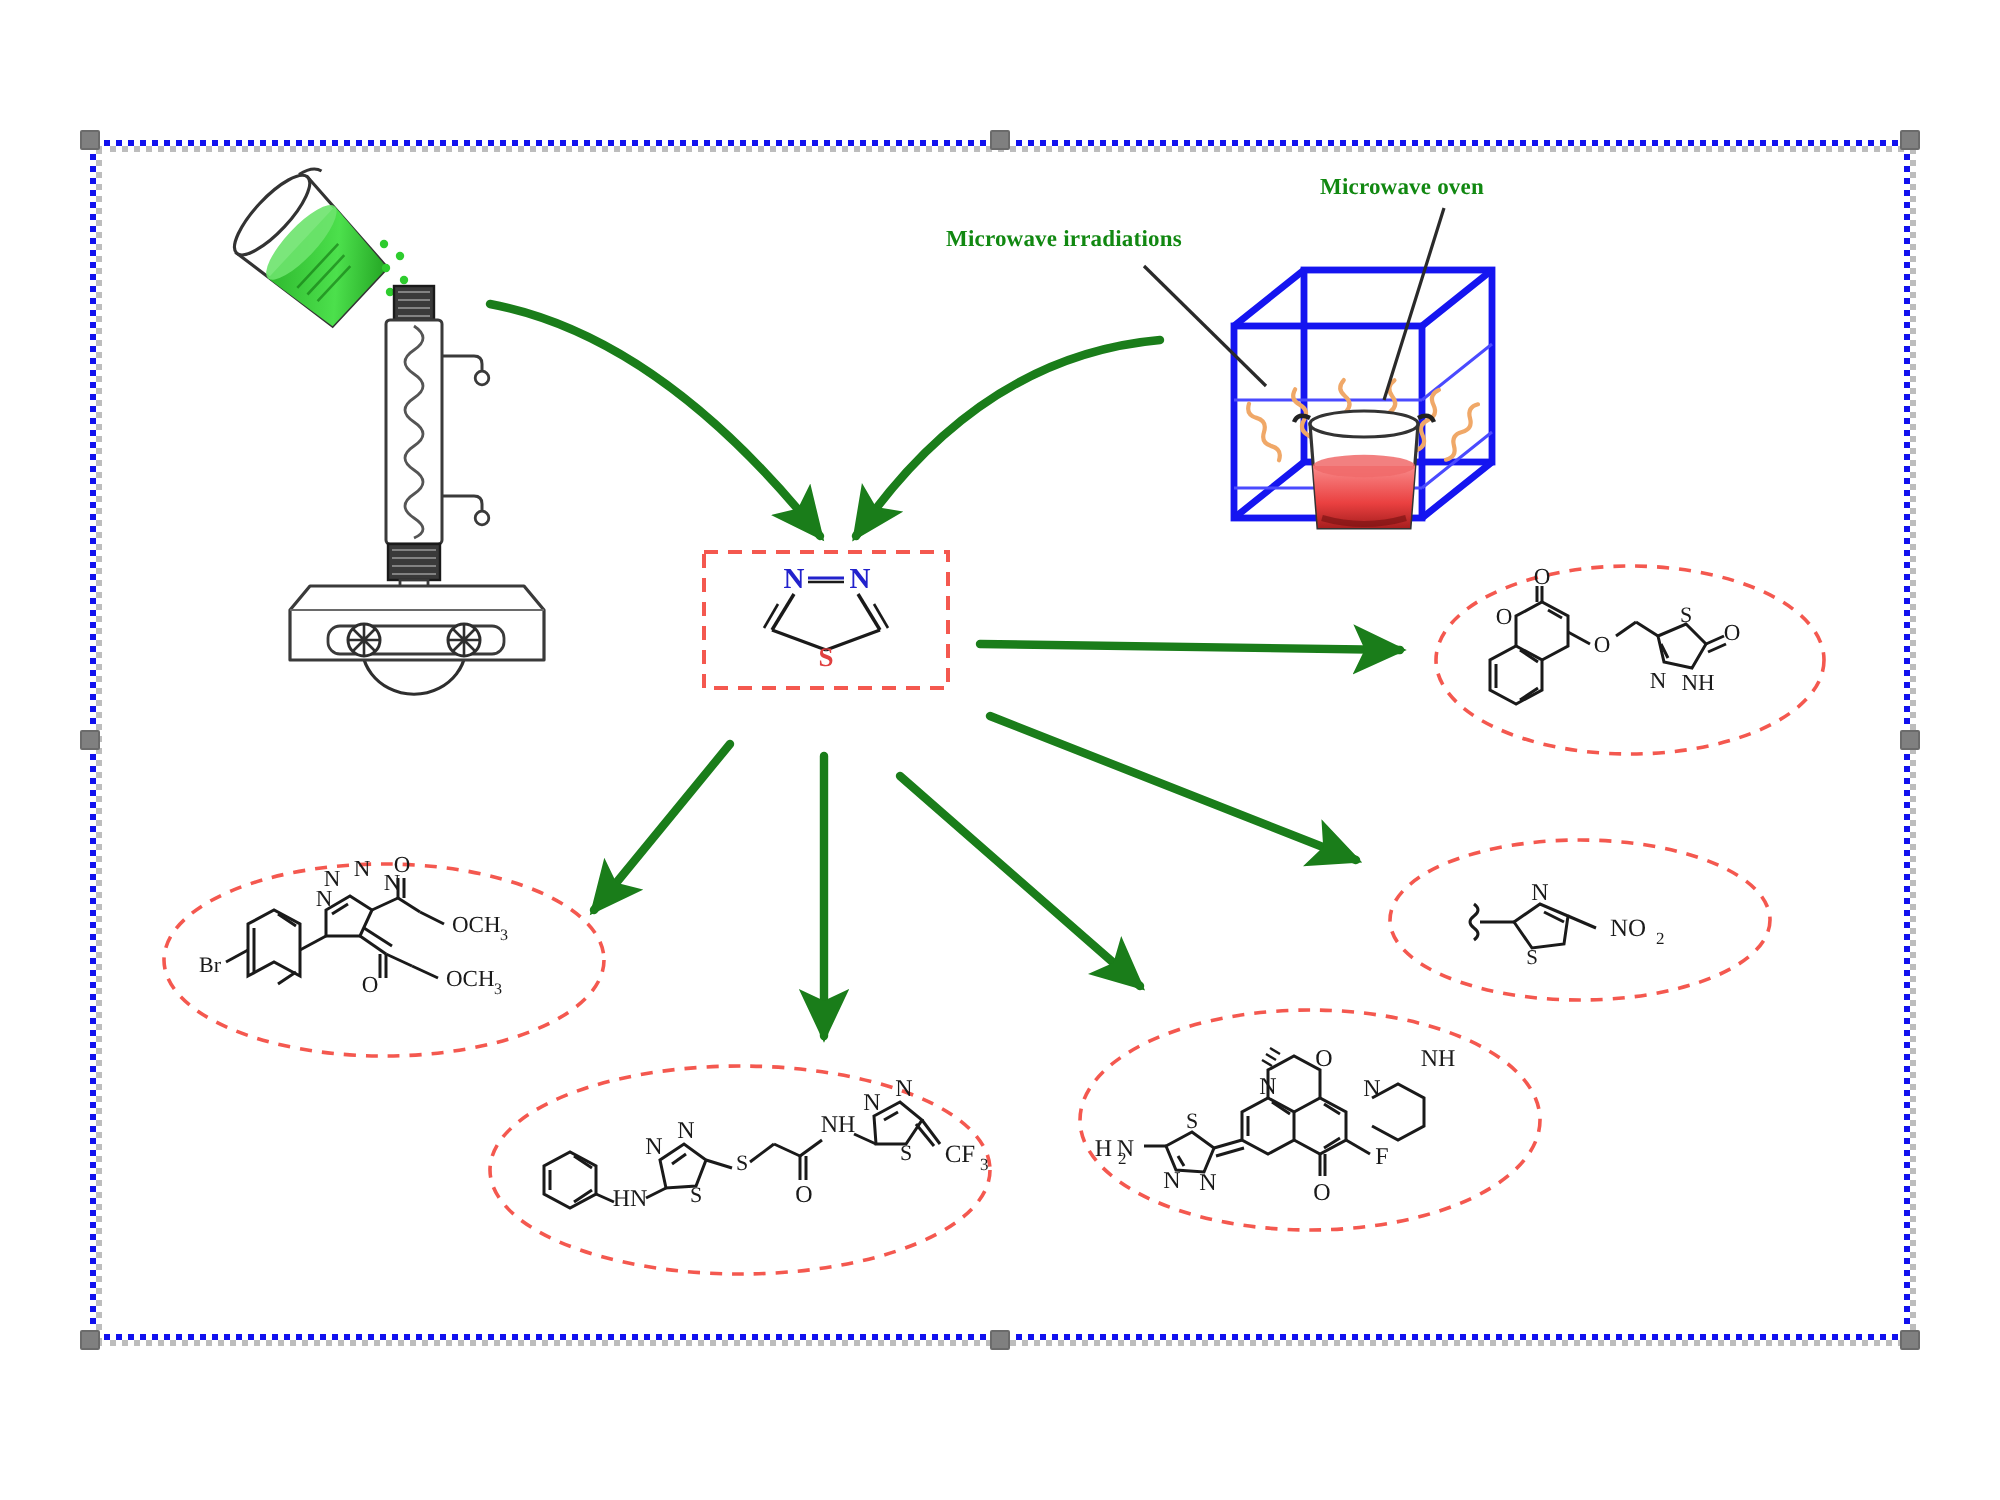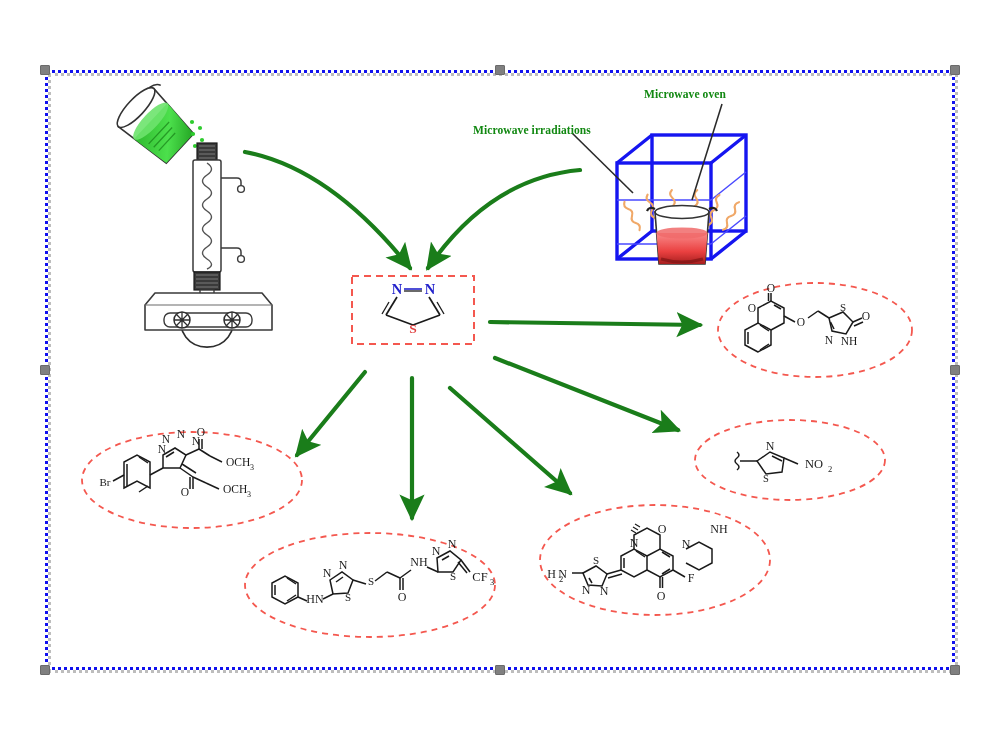--- a/index.html
+++ b/index.html
@@ -337,22 +337,22 @@
       <text x="196" y="445" font-family="Liberation Serif, serif" font-size="11.5" fill="#1a1a1a" text-anchor="middle">N</text>
       <text x="201" y="436" font-family="Liberation Serif, serif" font-size="11.5" fill="#1a1a1a" text-anchor="middle">O</text>
       <text x="226" y="466" font-family="Liberation Serif, serif" font-size="11.5" fill="#1a1a1a" text-anchor="start">OCH</text>
       <text x="250" y="470" font-family="Liberation Serif, serif" font-size="8" fill="#1a1a1a">3</text>
       <text x="185" y="496" font-family="Liberation Serif, serif" font-size="11.5" fill="#1a1a1a" text-anchor="middle">O</text>
       <text x="223" y="493" font-family="Liberation Serif, serif" font-size="11.5" fill="#1a1a1a" text-anchor="start">OCH</text>
       <text x="247" y="497" font-family="Liberation Serif, serif" font-size="8" fill="#1a1a1a">3</text>
     </g>
   </svg>
 
-  <div class="lbl" style="left:473px;top:124px;">Microwave irradiations</div>
-  <div class="lbl" style="left:644px;top:88px;text-align:center;">Microwave oven</div>
+  <div class="lbl" style="left:473px;top:114px;">Microwave irradiations</div>
+  <div class="lbl" style="left:660px;top:88px;text-align:center;">Microwave oven</div>
 
   <div id="handles">
       <div class="handle" style="left: 40px; top: 65px; background: rgb(128, 128, 128);"></div>
       <div class="handle" style="left: 495px; top: 65px; background: rgb(128, 128, 128);"></div>
       <div class="handle" style="left: 950px; top: 65px; background: rgb(128, 128, 128);"></div>
       <div class="handle" style="left: 40px; top: 365px; background: rgb(128, 128, 128);"></div>
       <div class="handle" style="left: 950px; top: 365px; background: rgb(128, 128, 128);"></div>
       <div class="handle" style="left: 40px; top: 665px; background: rgb(128, 128, 128);"></div>
       <div class="handle" style="left: 495px; top: 665px; background: rgb(128, 128, 128);"></div>
       <div class="handle" style="left: 950px; top: 665px; background: rgb(128, 128, 128);"></div>

